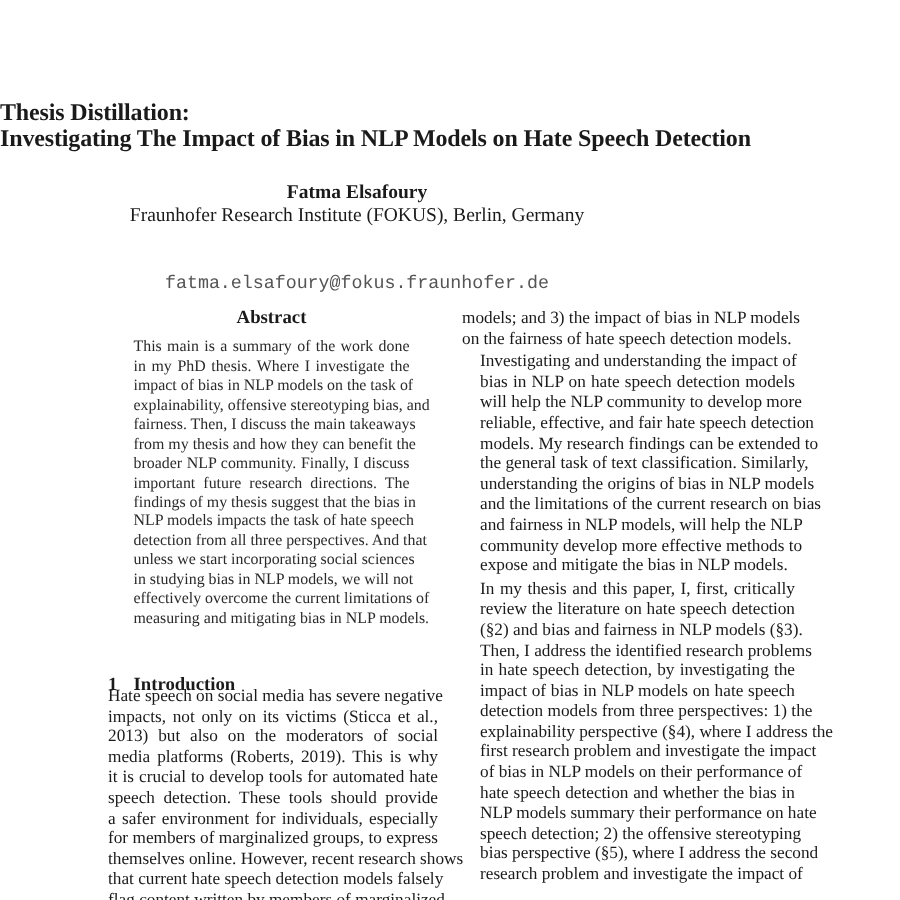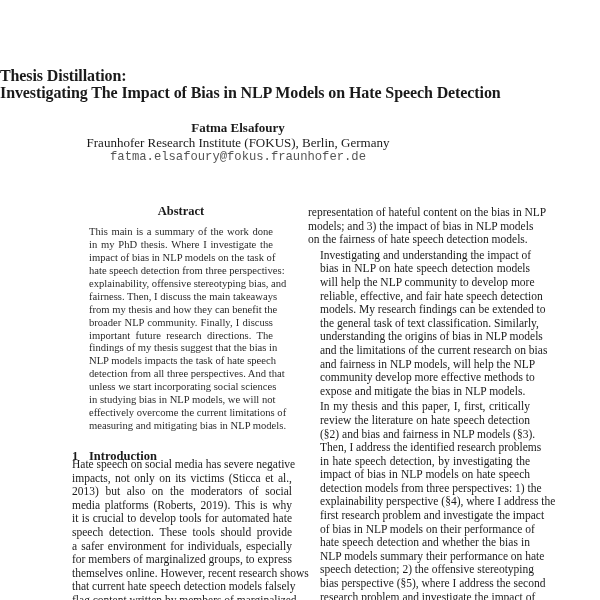--- a/index.html
+++ b/index.html
@@ -4,21 +4,21 @@
 <style>
   html, body { margin: 0; padding: 0; background: #ffffff; }
   body { width: 600px; height: 600px; overflow: hidden; position: relative;
          font-family: "Liberation Serif", "DejaVu Serif", serif; color: #1a1a1a; }
   .title { position: absolute; left: 0; width: 600px; 
            font-weight: bold; font-size: 16px; line-height: 17px; top: 67px; letter-spacing: -0.1px; }
   .title div { white-space: nowrap; }
   .author { position: absolute; left: 0; width: 476px; text-align: center; top: 120px;
             font-size: 13px; line-height: 15px; }
   .author .name { font-weight: bold; }
-  .author .email { font-family: "Liberation Mono", "DejaVu Sans Mono", monospace; color: #555; font-size: 12.2px; }
+  .author .email { font-family: "Liberation Mono", "DejaVu Sans Mono", monospace; color: #555; font-size: 12.2px; margin-top: 32px; }
   .abstract-head { position: absolute; left: 89px; width: 184px; top: 204px; text-align: center;
                    font-weight: bold; font-size: 12.5px; line-height: 15px; }
   .abstract { position: absolute; left: 89px; width: 184px; top: 226px;
               font-size: 10.6px; line-height: 12.95px; text-align: justify; color: #2a2a2a; }
   .sec-head { position: absolute; left: 72px; top: 432px; font-weight: bold; font-size: 12.5px; line-height: 15px; margin-top: 17px; }
   .sec-head .num { display: inline-block; width: 17px; }
   .col-left { position: absolute; left: 72px; width: 220px; top: 458px;
               font-size: 11.5px; line-height: 13.6px; text-align: justify; }
   .col-right { position: absolute; left: 308px; width: 222px; top: 206px;
                font-size: 11.5px; line-height: 13.6px; text-align: justify; }
@@ -40,21 +40,20 @@
   <div class="name">Fatma Elsafoury</div>
   <div class="affil">Fraunhofer Research Institute (FOKUS), Berlin, Germany</div>
   <div class="email">fatma.elsafoury@fokus.fraunhofer.de</div>
 </div>
 
 <div class="abstract-head">Abstract</div>
 <div class="abstract">
   <span class="ln">This main is a summary of the work done</span>
   <span class="ln">in my PhD thesis.  Where I investigate the</span>
   <span class="ln">impact of bias in NLP models on the task of</span>
-  <span class="ln">hate speech detection from three perspectives:</span>
   <span class="ln">explainability, offensive stereotyping bias, and</span>
   <span class="ln">fairness.  Then, I discuss the main takeaways</span>
   <span class="ln">from my thesis and how they can benefit the</span>
   <span class="ln">broader NLP community.  Finally, I discuss</span>
   <span class="ln">important future research directions.   The</span>
   <span class="ln">findings of my thesis suggest that the bias in</span>
   <span class="ln">NLP models impacts the task of hate speech</span>
   <span class="ln">detection from all three perspectives. And that</span>
   <span class="ln">unless we start incorporating social sciences</span>
   <span class="ln">in studying bias in NLP models, we will not</span>
@@ -75,21 +74,20 @@
   <span class="ln">speech detection.  These tools should provide</span>
   <span class="ln">a safer environment for individuals, especially</span>
   <span class="ln">for members of marginalized groups, to express</span>
   <span class="ln">themselves online. However, recent research shows</span>
   <span class="ln">that current hate speech detection models falsely</span>
   <span class="ln">flag content written by members of marginalized</span>
 </div>
 
 <div class="col-right">
   <p>
-    <span class="ln">representation of hateful content on the bias in NLP</span>
     <span class="ln">models; and 3) the impact of bias in NLP models</span>
     <span class="ln last">on the fairness of hate speech detection models.</span>
   </p>
   <p>
     <span class="ln">Investigating and understanding the impact of</span>
     <span class="ln">bias in NLP on hate speech detection models</span>
     <span class="ln">will help the NLP community to develop more</span>
     <span class="ln">reliable, effective, and fair hate speech detection</span>
     <span class="ln">models. My research findings can be extended to</span>
     <span class="ln">the general task of text classification.  Similarly,</span>

